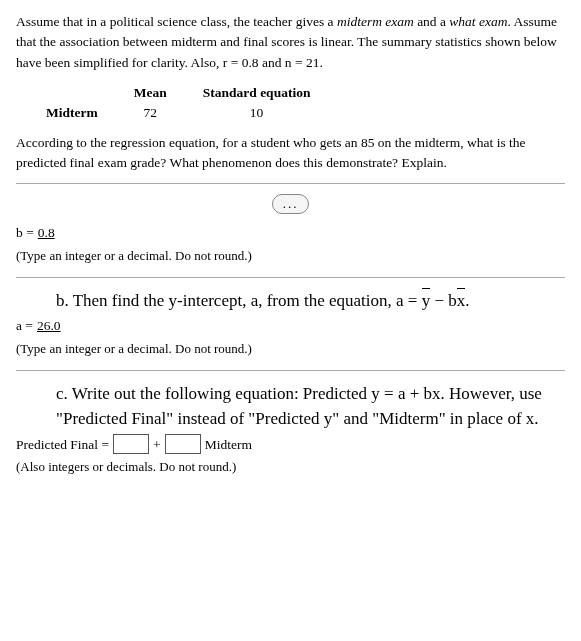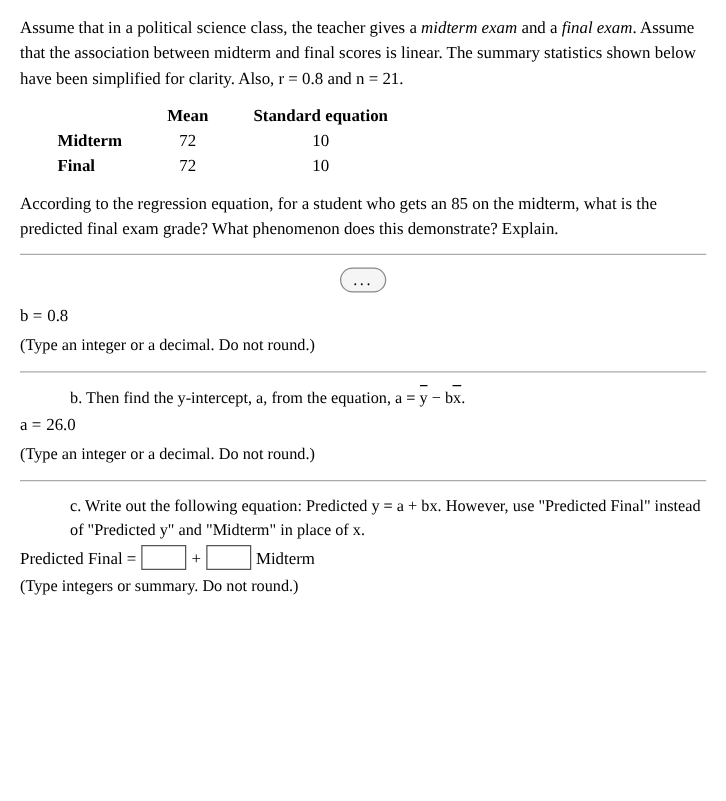--- a/index.html
+++ b/index.html
@@ -60,27 +60,28 @@
       font-size: 13.5px;
       line-height: 1.6;
     }
     .answer-section .var-line {
       display: flex;
       align-items: center;
       gap: 4px;
       margin-bottom: 2px;
     }
     .answer-section .underline-val {
+      text-decoration: underline;
       font-weight: normal;
     }
     .answer-section .sub-note {
       font-size: 13px;
     }
     .part-label {
-      font-size: 13px;
+      font-size: 17px;
       margin: 6px 0 2px 0;
       line-height: 1.5;
       padding-left: 40px;
     }
     .predicted-line {
       display: flex;
       align-items: center;
       gap: 4px;
       margin-bottom: 2px;
       text-align: right;
@@ -107,39 +108,34 @@
       top: 0;
       left: 0;
       right: 0;
       border-top: 1.5px solid #000;
     }
   </style>
 </head>
 <body>
 
 <div class="problem-text">
-  Assume that in a political science class, the teacher gives a <em>midterm exam</em> and a <em>final exam</em>. Assume that the association between midterm and final scores is linear. The summary statistics shown below have been simplified for clarity. Also, r = 0.8 and n = 21.
+  Assume that in a political science class, the teacher gives a <em>midterm exam</em> and a <em>what exam</em>. Assume that the association between midterm and final scores is linear. The summary statistics shown below have been simplified for clarity. Also, r = 0.8 and n = 21.
 </div>
 
 <table class="stats-table">
   <thead>
     <tr>
       <th></th>
       <th>Mean</th>
       <th>Standard equation</th>
     </tr>
   </thead>
   <tbody>
     <tr>
       <td class="row-label">Midterm</td>
-      <td>72</td>
-      <td>10</td>
-    </tr>
-    <tr>
-      <td class="row-label">Final</td>
       <td>72</td>
       <td>10</td>
     </tr>
   </tbody>
 </table>
 
 <div class="problem-text">According to the regression equation, for a student who gets an 85 on the midterm, what is the predicted final exam grade? What phenomenon does this demonstrate? Explain.</div>
 
 <hr class="divider">
 
@@ -176,14 +172,14 @@
 </div>
 
 <div class="answer-section">
   <div class="predicted-line">
     <span class="eq-text">Predicted Final =</span>
     <span class="input-box"></span>
     <span class="eq-text">+</span>
     <span class="input-box"></span>
     <span class="eq-text">Midterm</span>
   </div>
-  <div class="sub-note">(Type integers or summary. Do not round.)</div>
+  <div class="sub-note">(Also integers or decimals. Do not round.)</div>
 </div>
 
 </body></html>

